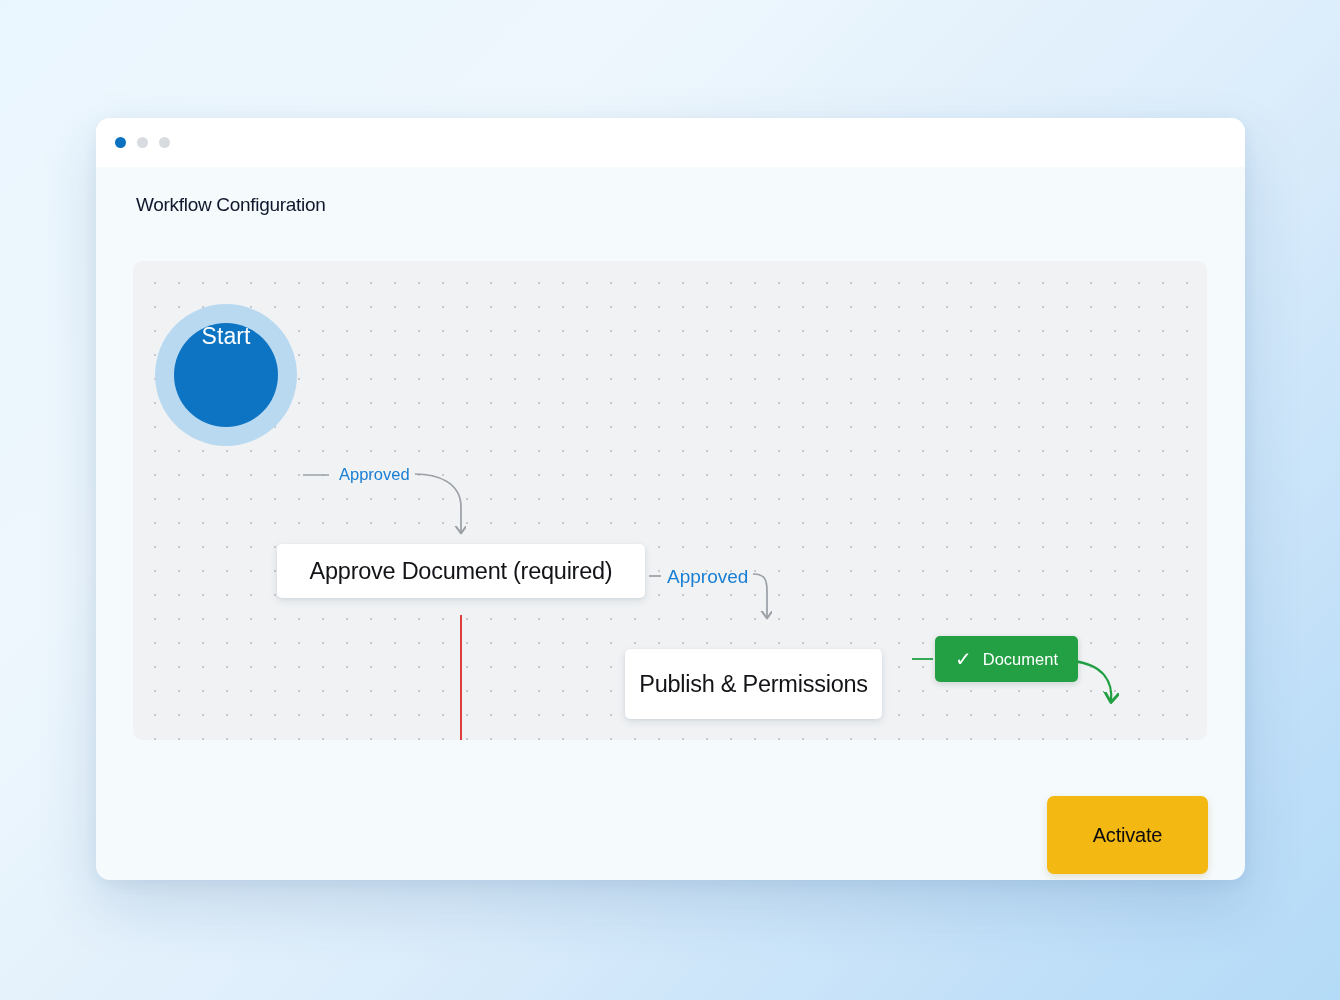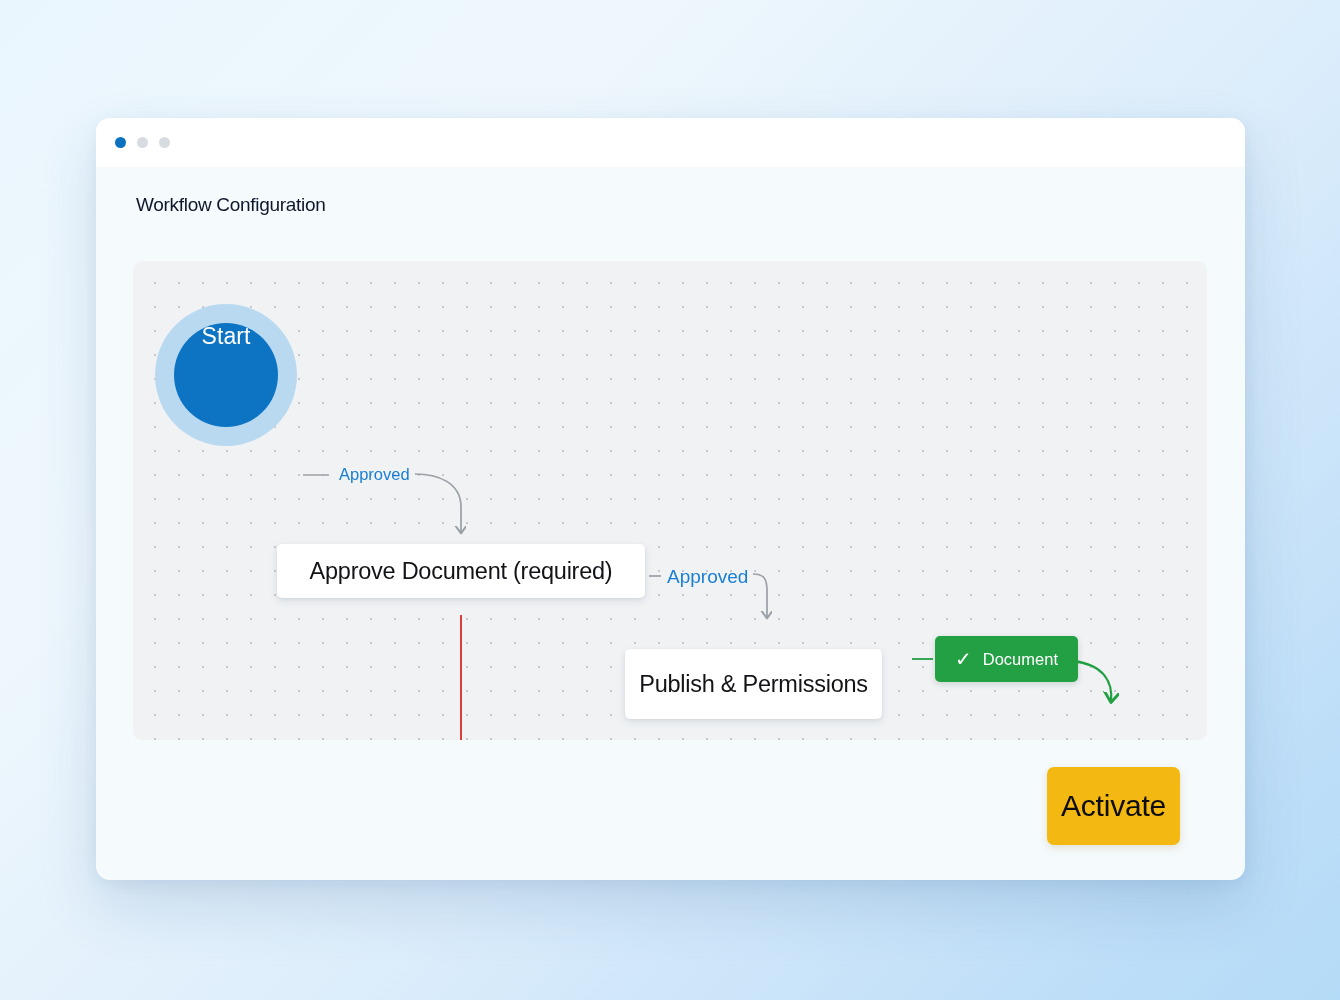--- a/index.html
+++ b/index.html
@@ -154,29 +154,29 @@
   .badge-glyph {
     font-size: 20px;
     line-height: 1;
     display: inline-block;
   }
 
   
   #activate-button {
     position: absolute;
     left: 951px;
-    top: 649px;
-    width: 133px;
+    top: 678px;
+    width: 161px;
     height: 78px;
     border: none;
     border-radius: 7px;
     background: #f3b912;
     color: #0d0d0f;
     font-family: "Liberation Sans", sans-serif;
-    font-size: 30px;
+    font-size: 20px;
     letter-spacing: -0.2px;
     cursor: pointer;
     box-shadow: 0 3px 9px rgba(150, 110, 0, 0.18);
   }
 </style>
 </head>
 <body>
 
 <div id="app-window">
 

